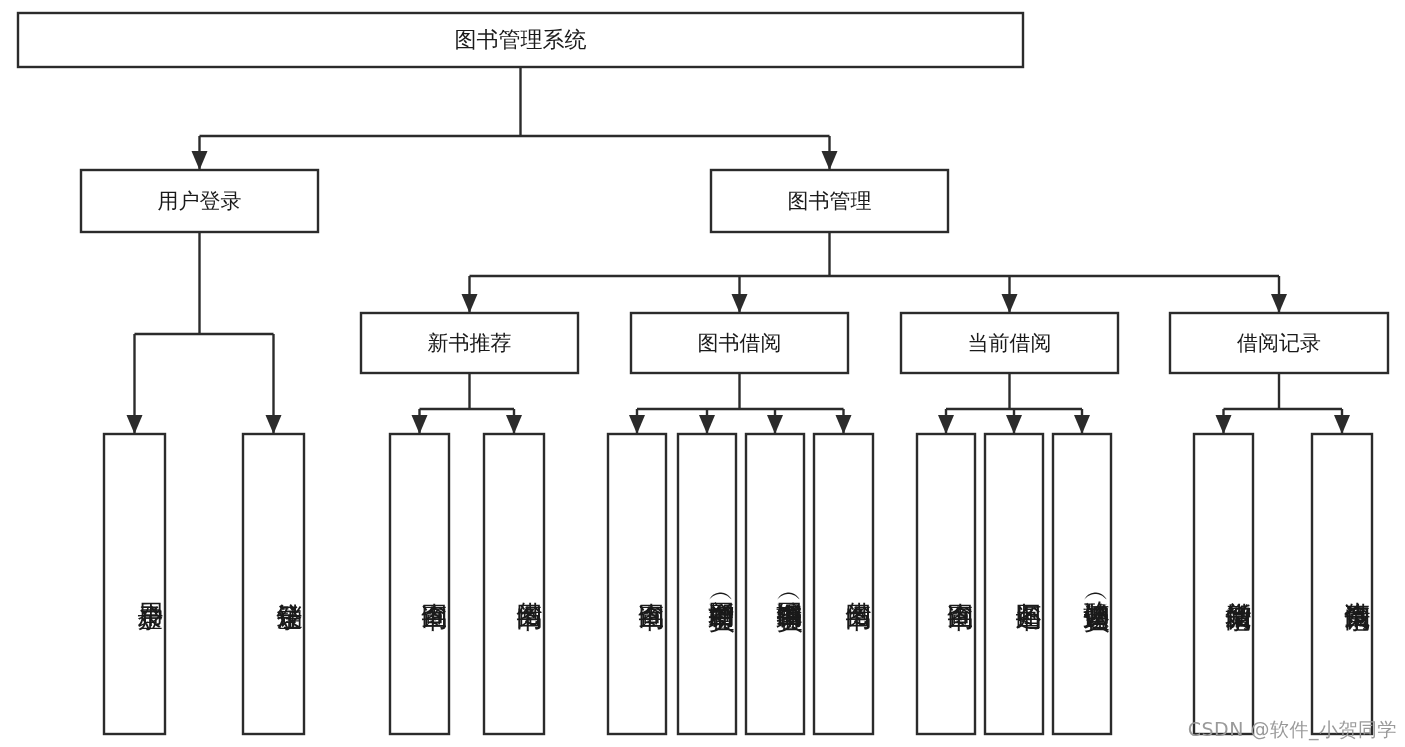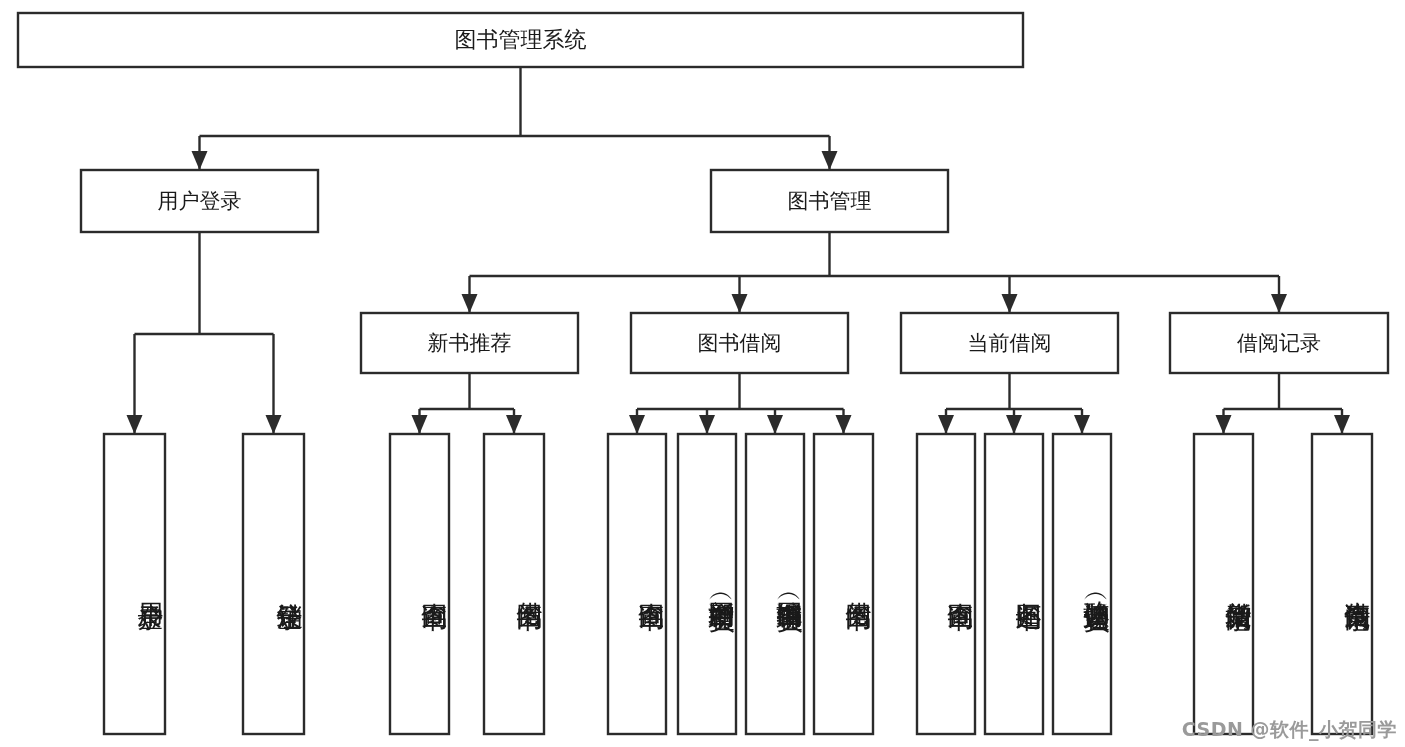--- a/index.html
+++ b/index.html
@@ -72,21 +72,20 @@
   }
   .watermark {
     position: absolute;
     right: 8px;
     bottom: 4px;
     font-family: "DejaVu Sans", "Liberation Sans", sans-serif;
     font-size: 19px;
     color: #9a9a9a;
     white-space: nowrap;
     letter-spacing: 0.5px;
-    font-weight: bold;
   }
 </style>
 </head>
 <body>
 
 <div id="diagram-root">
 
   <svg id="tree-svg" viewBox="0 0 1405 747">
     <g id="connectors-layer">
         <line x1="520.5" y1="67" x2="520.5" y2="136" class="connector"></line>

